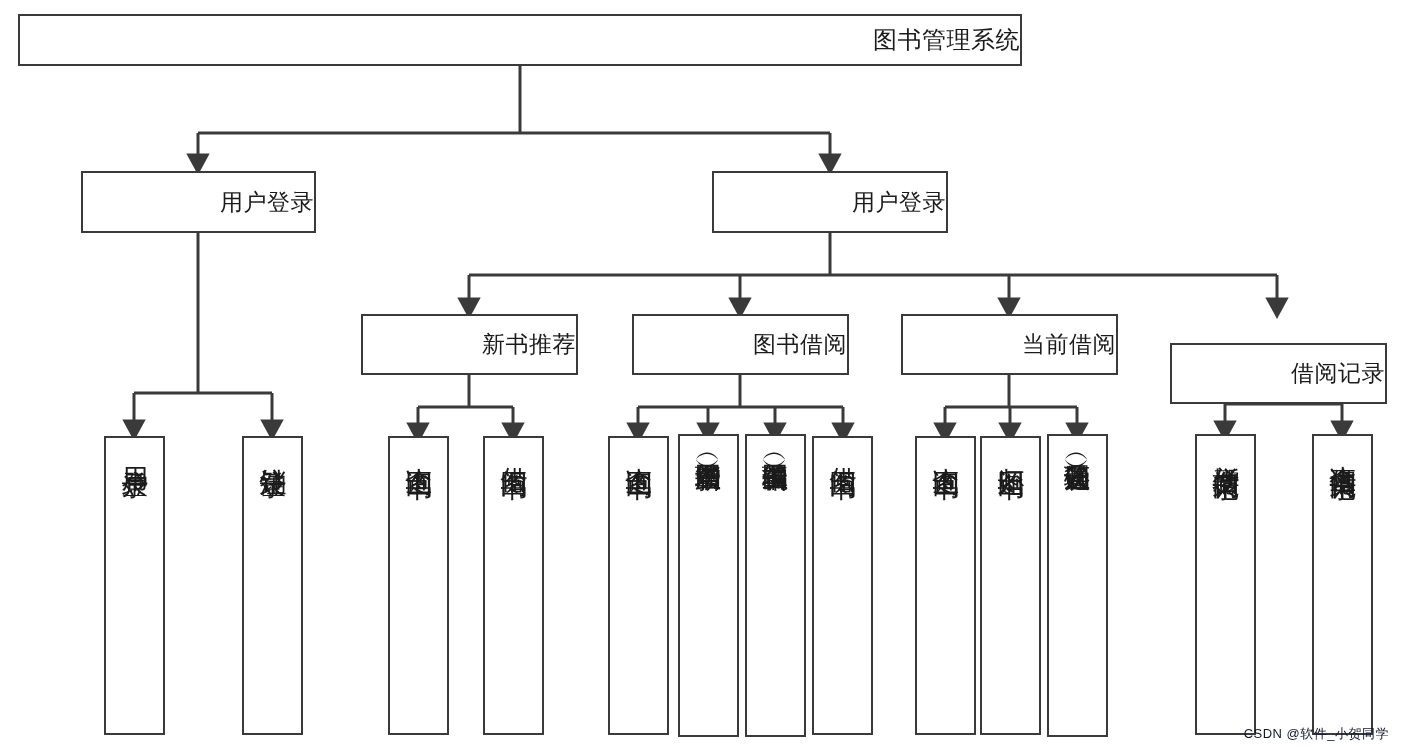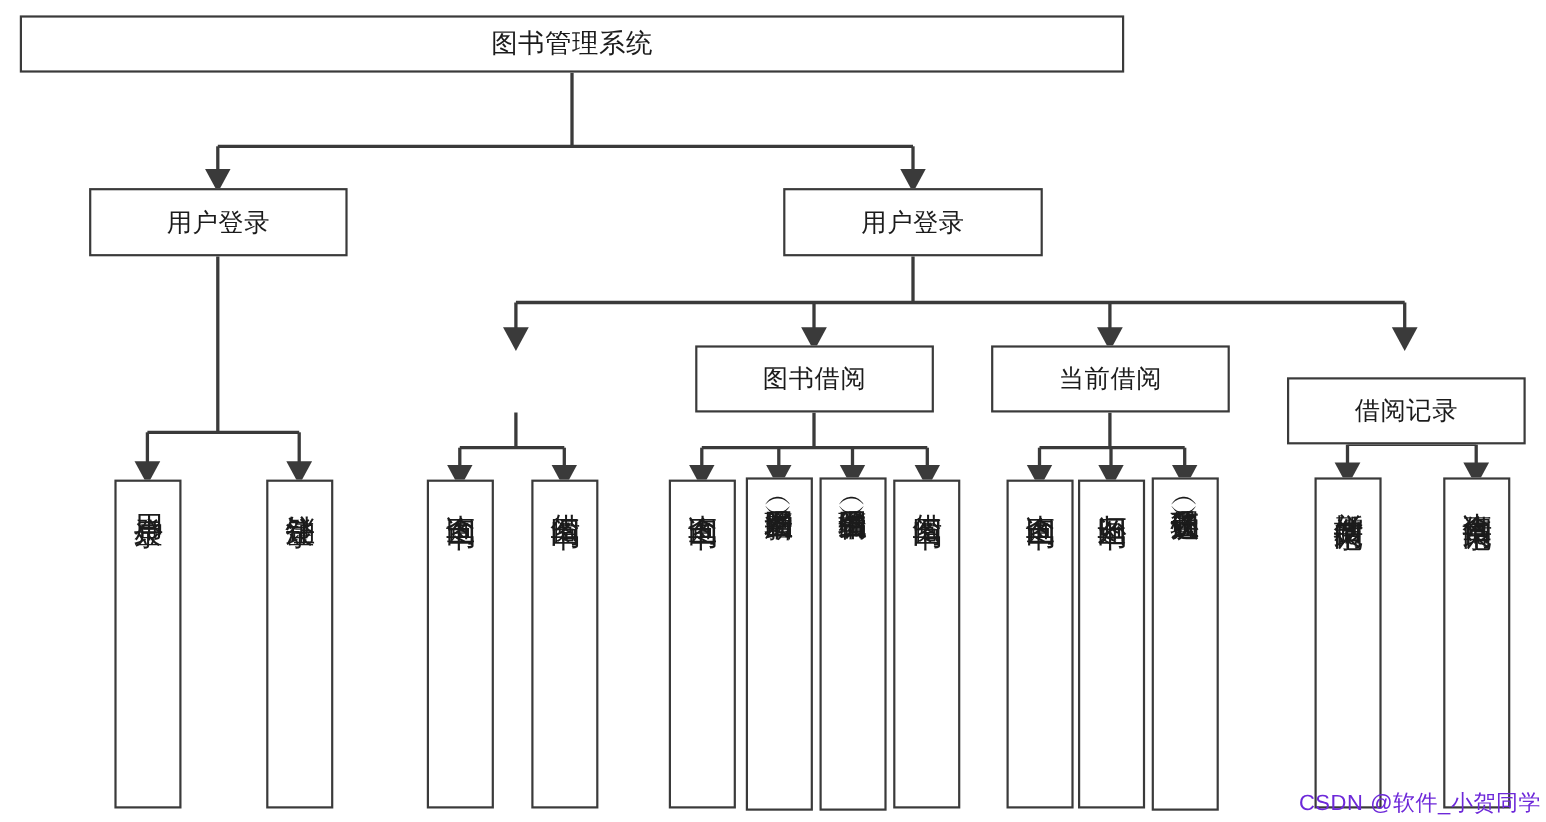--- a/index.html
+++ b/index.html
@@ -26,21 +26,21 @@
     height: 747px;
     pointer-events: none;
   }
   .node {
     position: absolute;
     box-sizing: border-box;
     background: #ffffff;
     border: 2px solid #3a3a3a;
     display: flex;
     align-items: center;
-    justify-content: center;
+    justify-content: flex-end;
     color: #1b1b1b;
     z-index: 2;
   }
   .node .label {
     display: block;
     text-align: center;
     line-height: 1.05;
     white-space: nowrap;
   }
   
@@ -63,24 +63,24 @@
     font-size: 27px;
     letter-spacing: 2px;
     line-height: 1;
   }
   .node.v.tight .label {
     font-size: 26px;
     letter-spacing: 0px;
   }
   #watermark {
     position: absolute;
-    right: 4px;
+    right: 16px;
     bottom: 4px;
-    font-size: 20px;
-    color: #6d28d9;
+    font-size: 13px;
+    color: #0f172a;
     letter-spacing: 0.5px;
     z-index: 5;
     white-space: nowrap;
   }
 </style>
 </head>
 <body>
 
 <div id="diagram-root">
 
@@ -139,20 +139,23 @@
   </div>
 
   <div class="node h" style="left:81px; top:171px; width:235px; height:62px;">
     <span class="label">用户登录</span>
   </div>
 
   <div class="node h" style="left:712px; top:171px; width:236px; height:62px;">
     <span class="label">用户登录</span>
   </div>
 
+  <div class="node h" style="left:361px; top:314px; width:217px; height:61px;">
+    <span class="label">新书推荐</span>
+  </div>
 
   <div class="node h" style="left:632px; top:314px; width:217px; height:61px;">
     <span class="label">图书借阅</span>
   </div>
 
   <div class="node h" style="left:901px; top:314px; width:217px; height:61px;">
     <span class="label">当前借阅</span>
   </div>
 
   <div class="node h" style="left:1170px; top:314px; width:217px; height:61px;margin-top:29px;">

